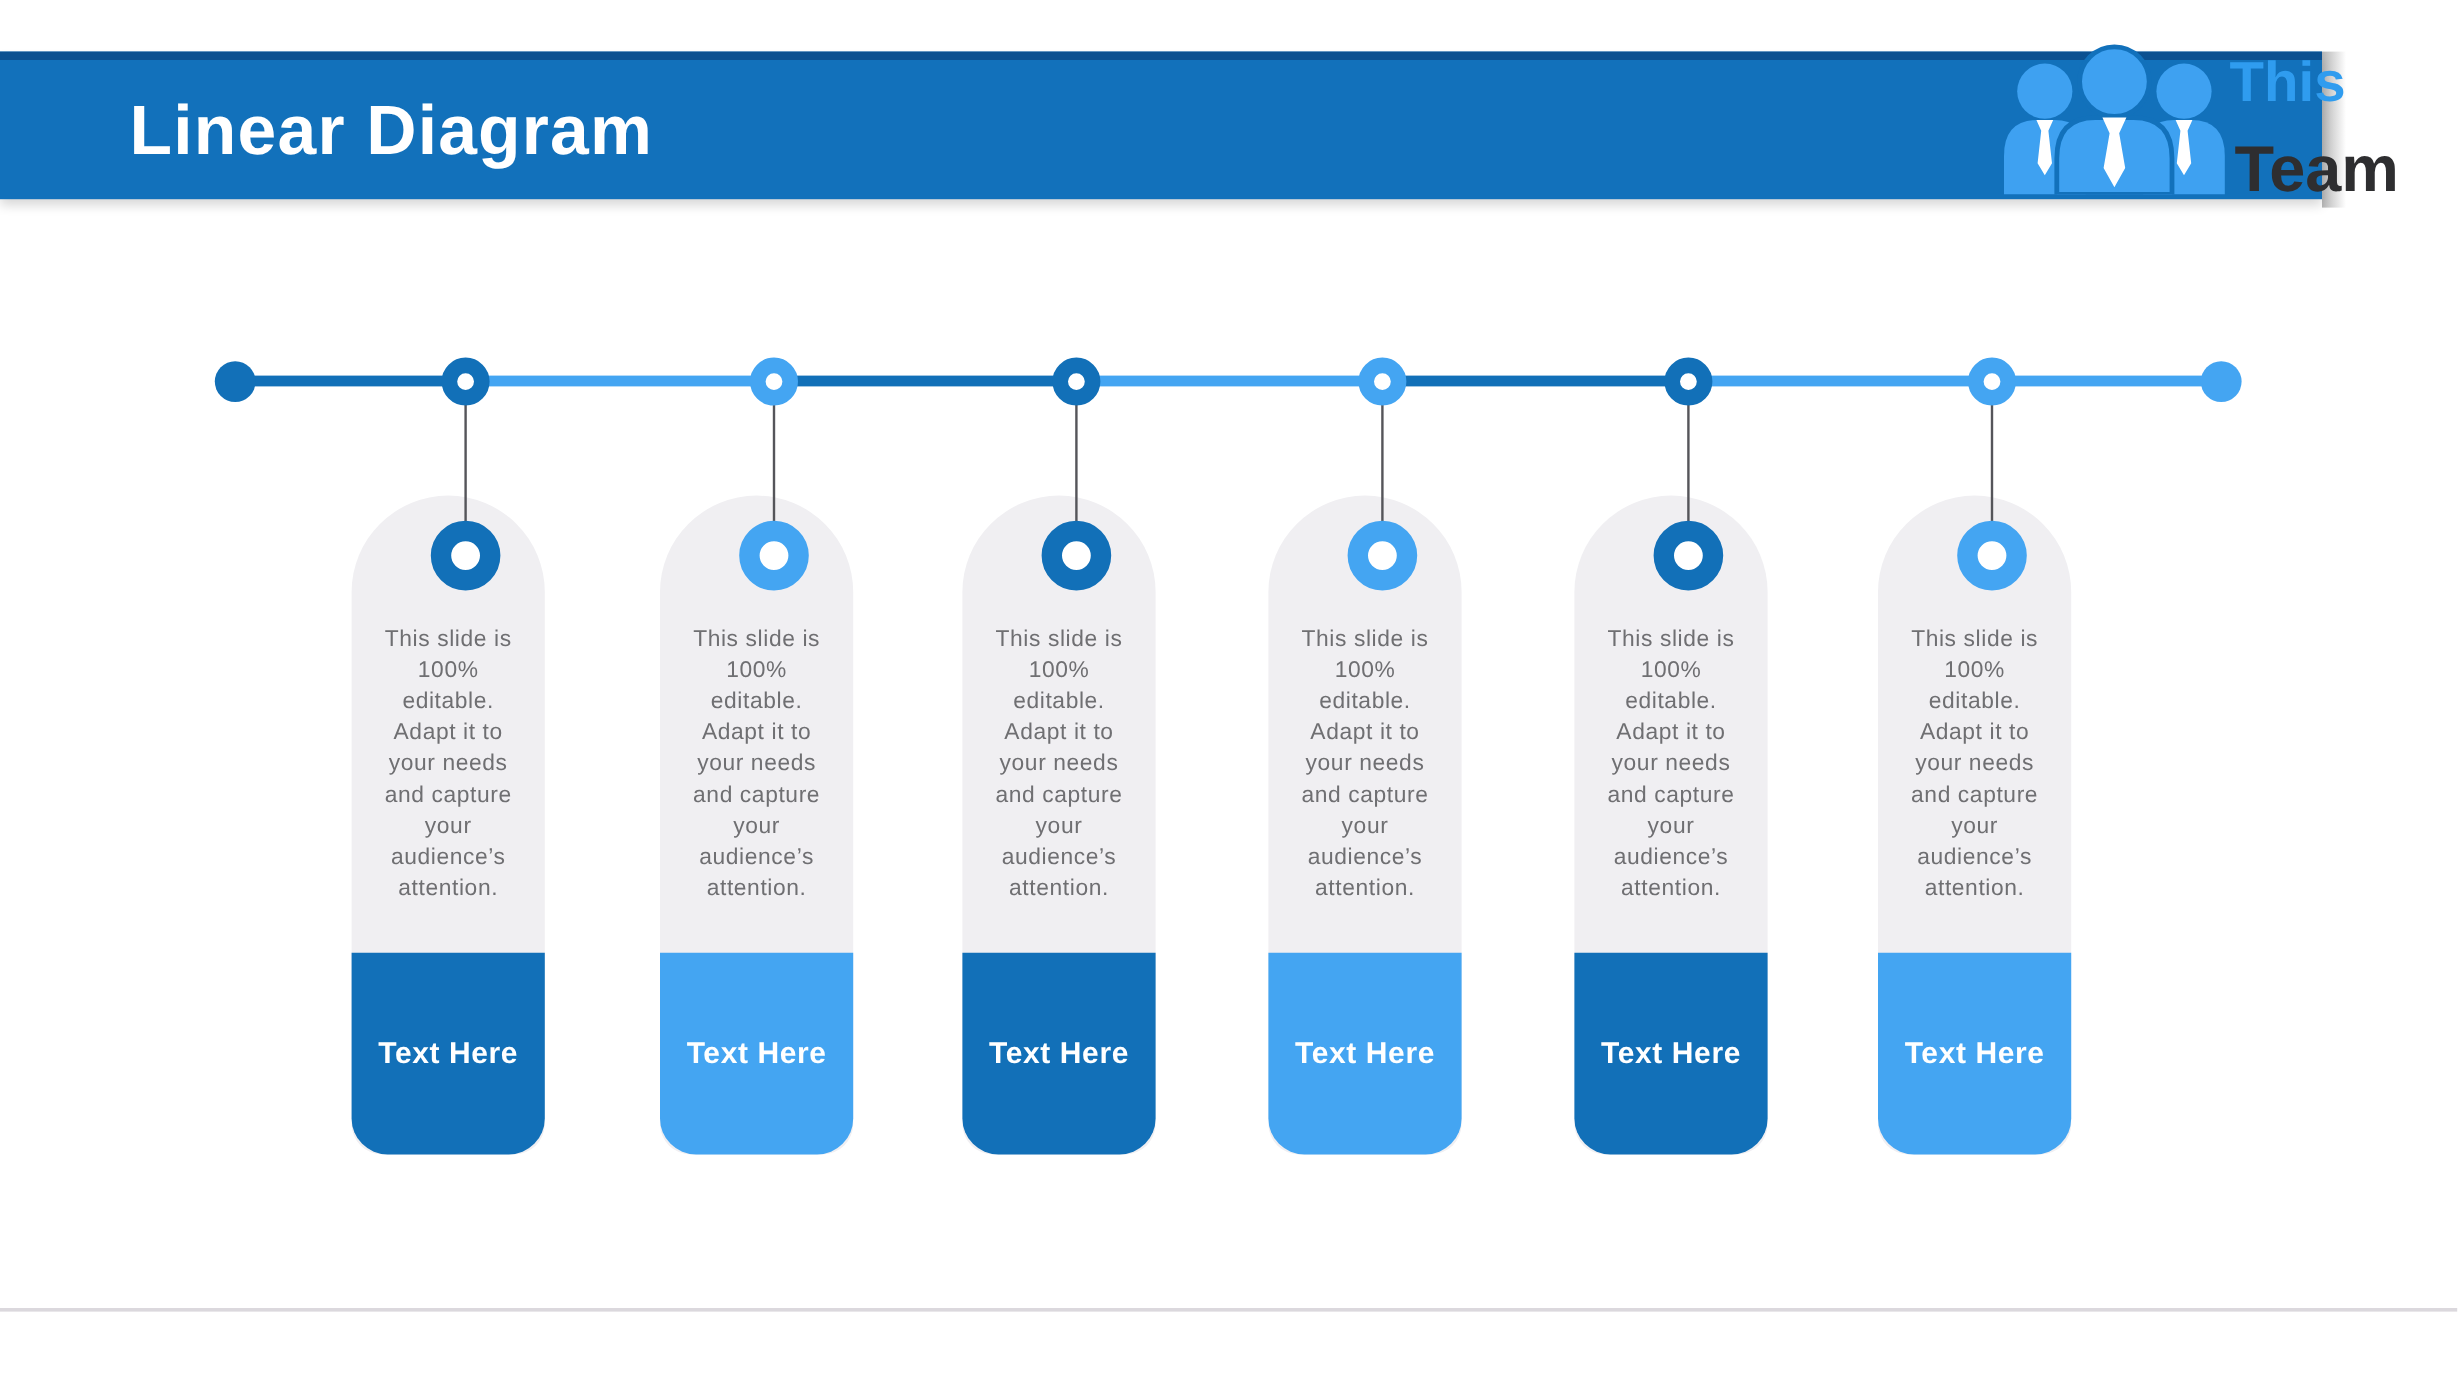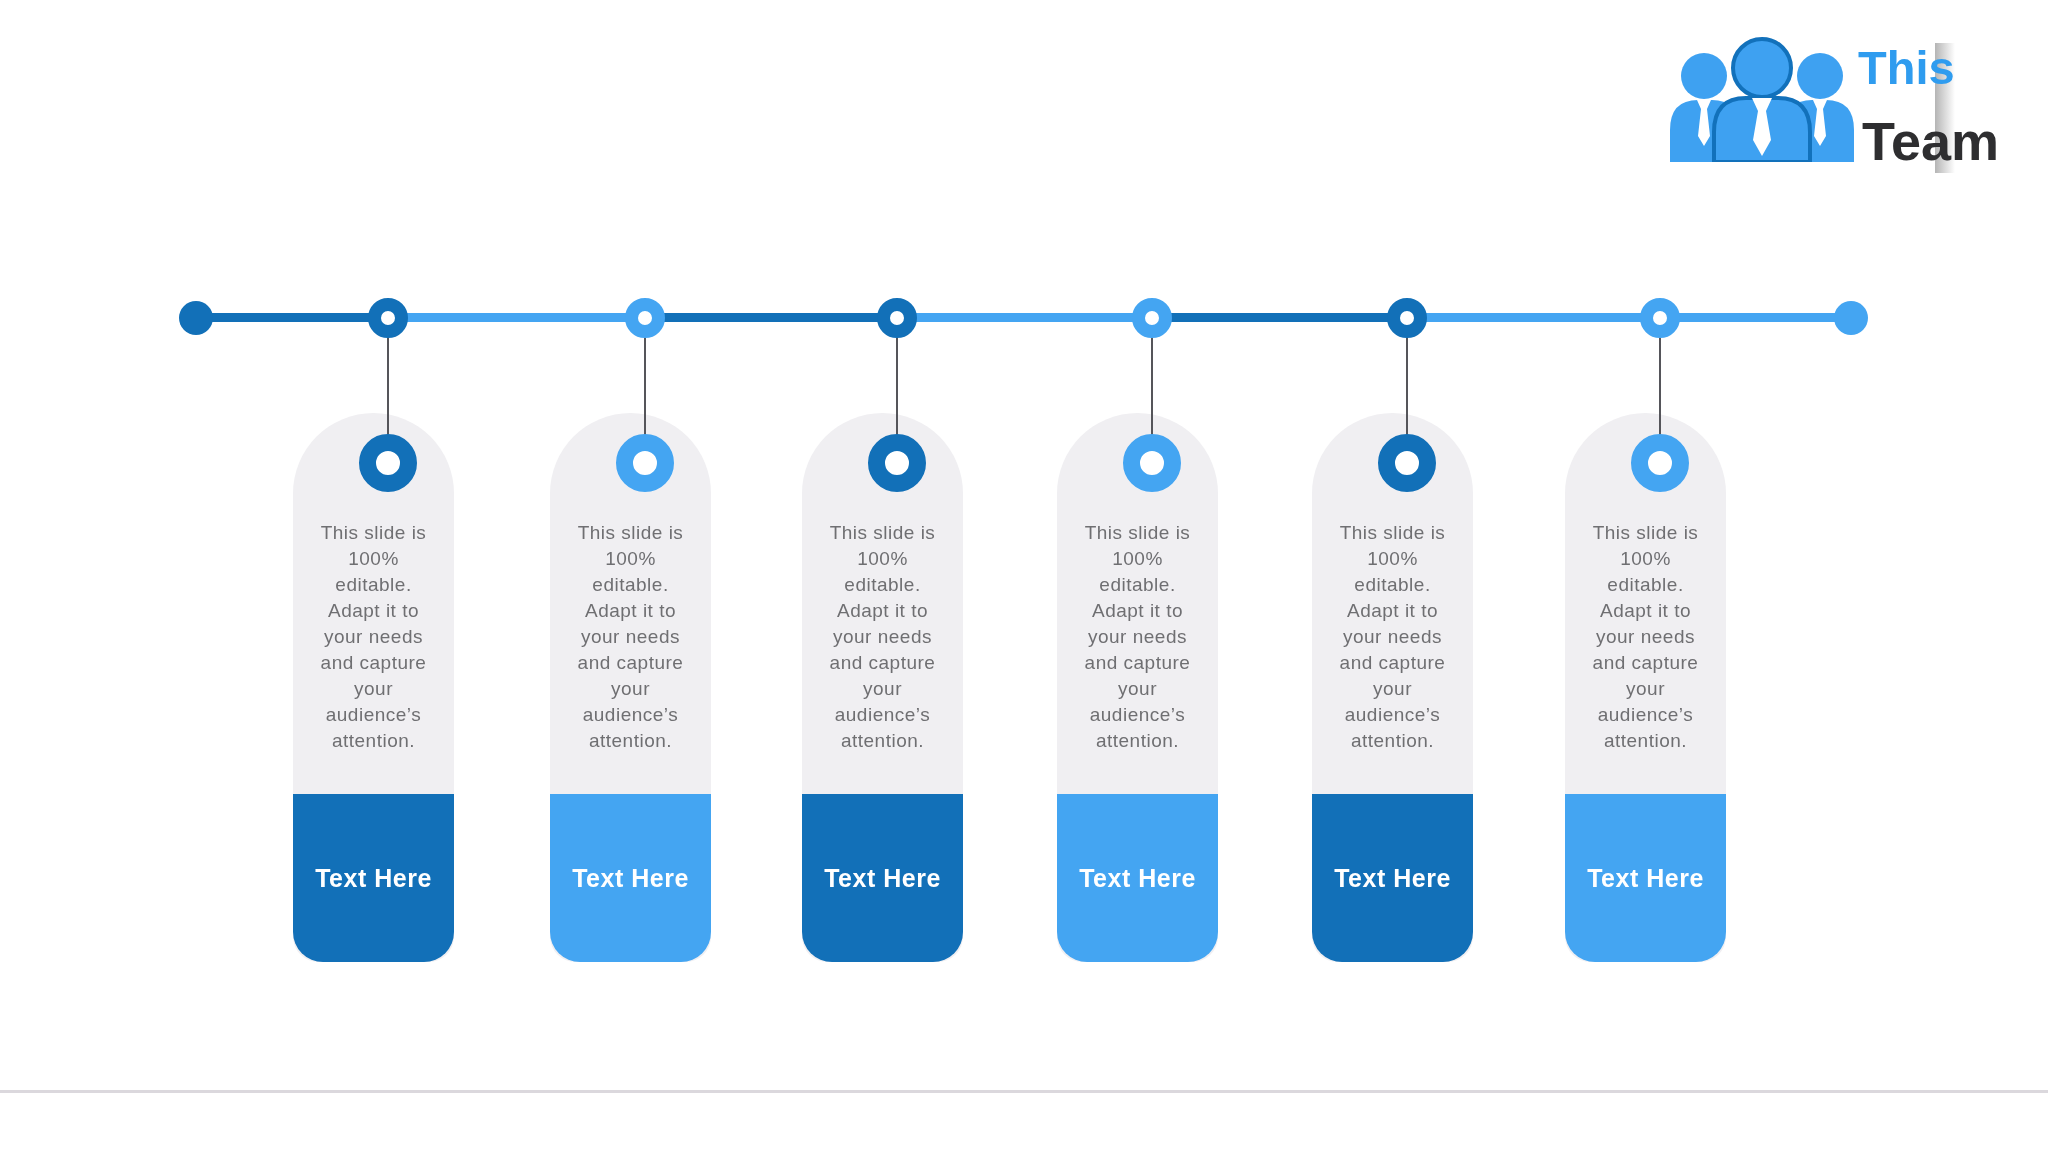--- a/index.html
+++ b/index.html
@@ -87,20 +87,23 @@
   .bottom-line {
     position:absolute; left:0; top:1090px; width:2048px; height:3px;
     background:var(--separator);
   }
 </style>
 </head>
 <body>
 
 <div class="slide">
 
+  <div class="header-bar">
+    <div class="slide-title">Linear Diagram</div>
+  </div>
   <div class="header-curl"></div>
 
   <svg class="logo-people" viewBox="0 0 200 126">
 
     <circle cx="42" cy="40" r="23" fill="#3EA1F1"></circle>
     <path d="M8 126 V94 Q8 64 36 64 H50 Q76 64 76 92 V126 Z" fill="#3EA1F1"></path>
     <polygon points="35,64 49,64 45,73 48,100 42,110 36,100 39,73" fill="#ffffff"></polygon>
 
     <circle cx="158" cy="40" r="23" fill="#3EA1F1"></circle>
     <path d="M124 126 V92 Q124 64 150 64 H164 Q192 64 192 94 V126 Z" fill="#3EA1F1"></path>

